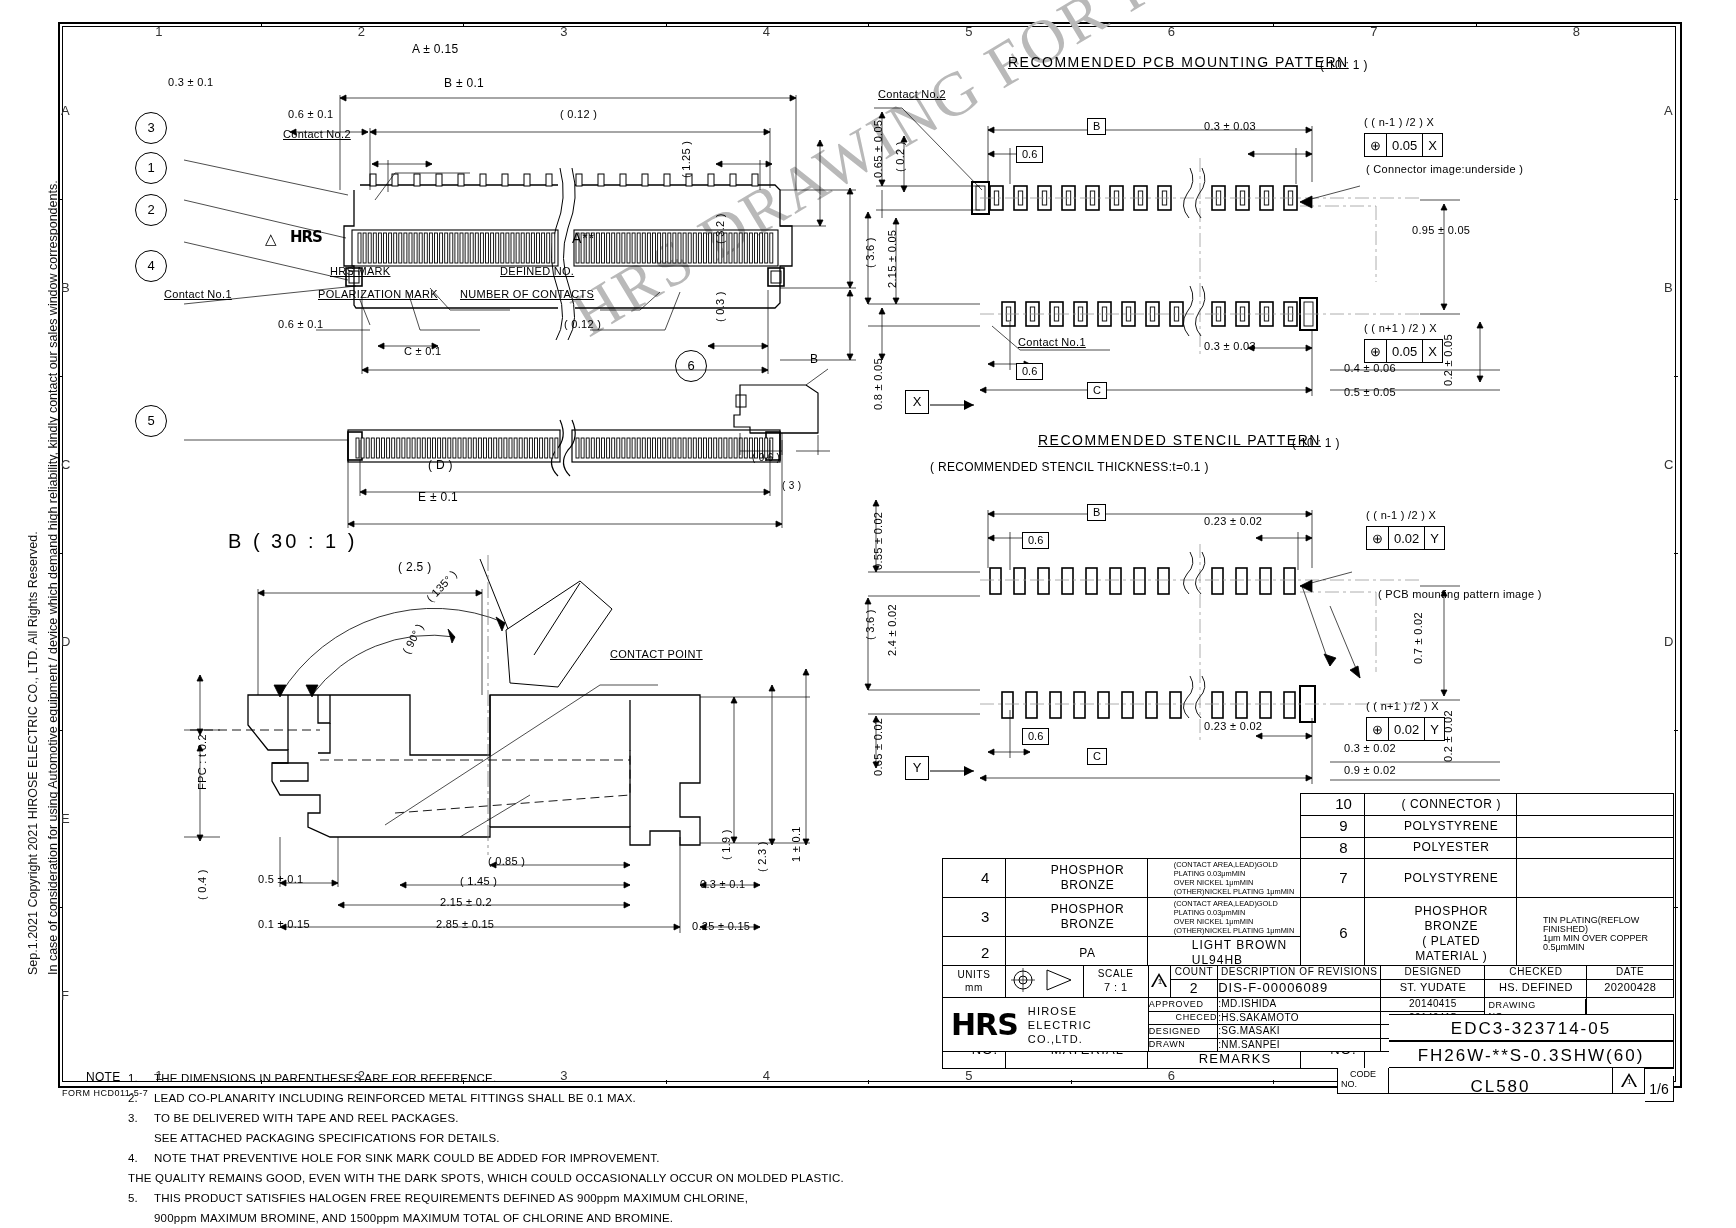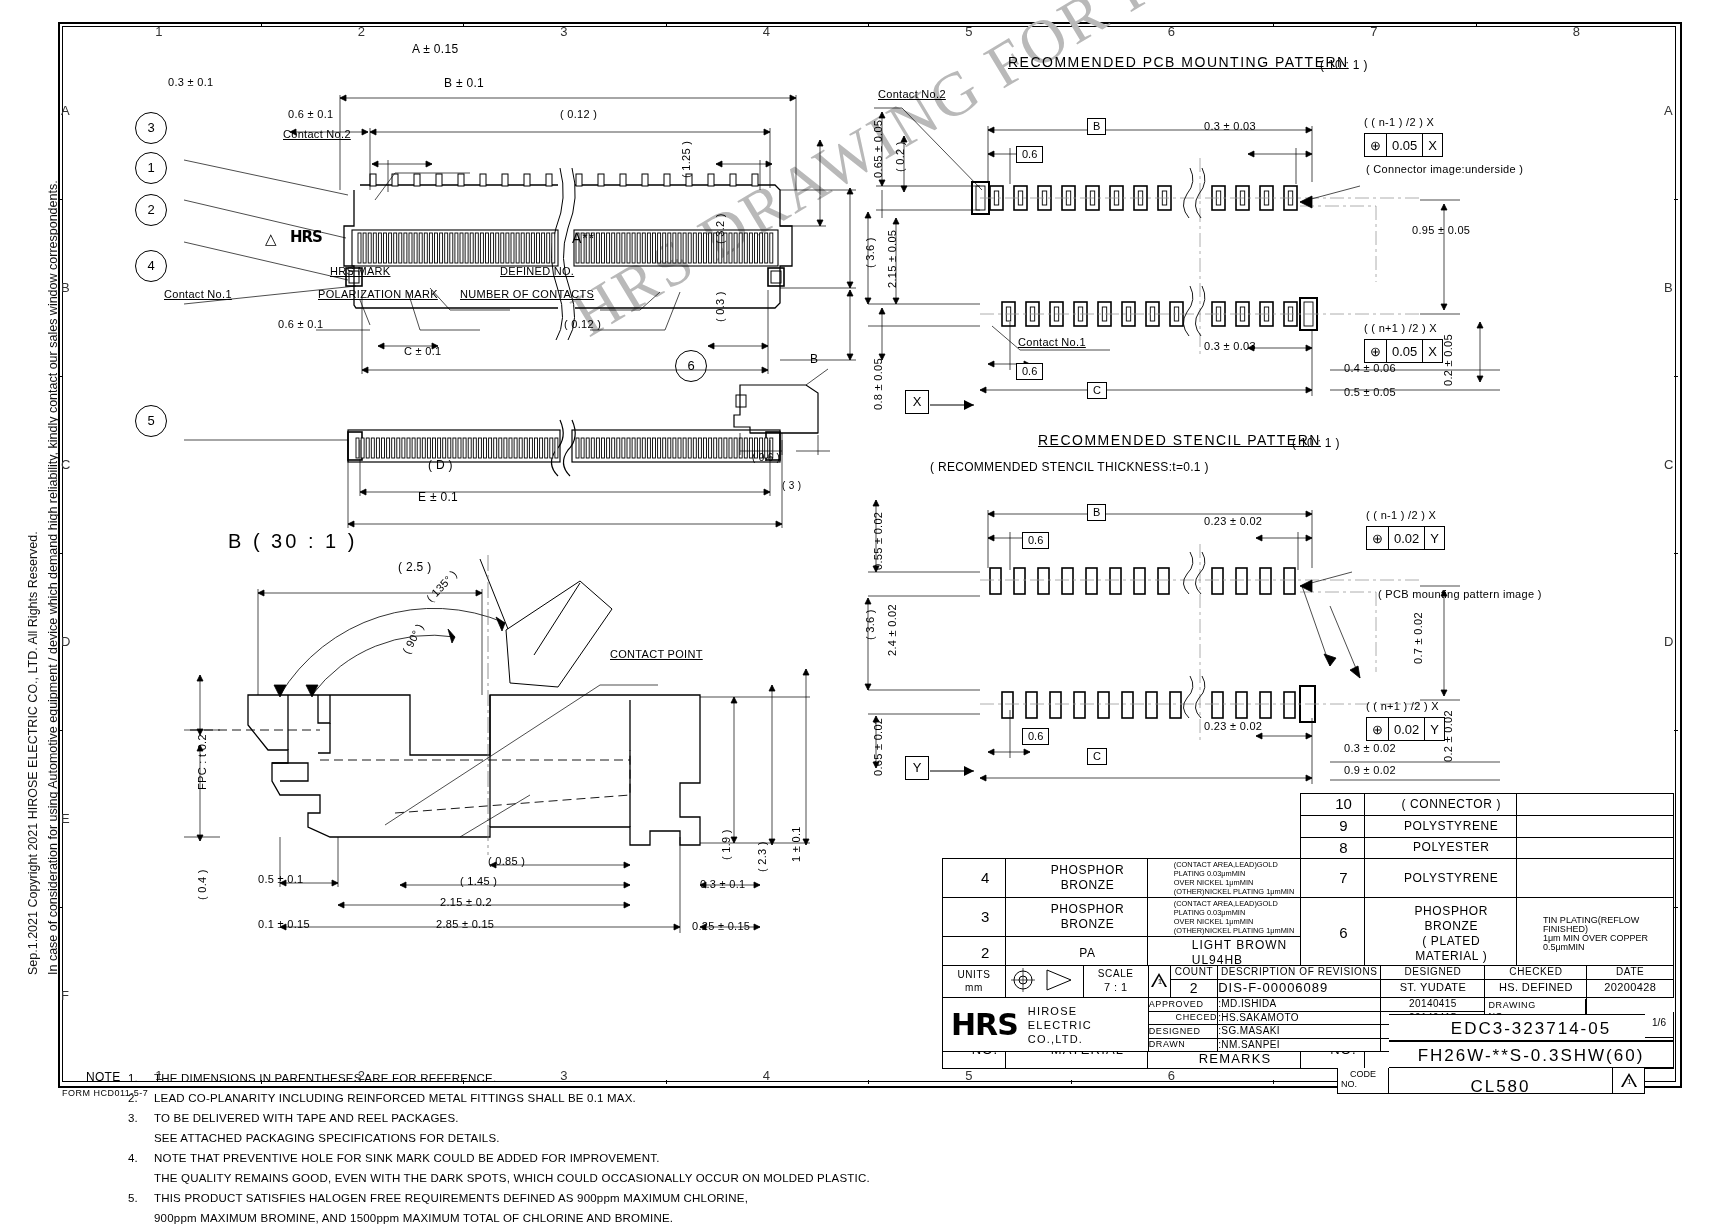--- a/index.html
+++ b/index.html
@@ -642,21 +642,21 @@
         <span style="font-size: 11.5px; letter-spacing: 0.2px;">TO BE DELIVERED WITH TAPE AND REEL PACKAGES.</span>
       </div>
       <div style="display: flex; white-space: nowrap; line-height: 20px;">
         <span style="width: 26px; font-size: 11.5px;"></span>
         <span style="font-size: 11.5px; letter-spacing: 0.2px;">SEE ATTACHED PACKAGING SPECIFICATIONS FOR DETAILS.</span>
       </div>
       <div style="display: flex; white-space: nowrap; line-height: 20px;">
         <span style="width: 26px; font-size: 11.5px;">4.</span>
         <span style="font-size: 11.5px; letter-spacing: 0.2px;">NOTE THAT PREVENTIVE HOLE FOR SINK MARK COULD BE ADDED FOR IMPROVEMENT.</span>
       </div>
-      <div style="display: flex; white-space: nowrap; line-height: 20px;">
+      <div style="display: flex; white-space: nowrap; line-height: 20px; flex-direction: column;">
         <span style="width: 26px; font-size: 11.5px;"></span>
         <span style="font-size: 11.5px; letter-spacing: 0.2px;">THE QUALITY REMAINS GOOD, EVEN WITH THE DARK SPOTS, WHICH COULD OCCASIONALLY OCCUR ON MOLDED PLASTIC.</span>
       </div>
       <div style="display: flex; white-space: nowrap; line-height: 20px;">
         <span style="width: 26px; font-size: 11.5px;">5.</span>
         <span style="font-size: 11.5px; letter-spacing: 0.2px;">THIS PRODUCT SATISFIES HALOGEN FREE REQUIREMENTS DEFINED AS 900ppm MAXIMUM CHLORINE,</span>
       </div>
       <div style="display: flex; white-space: nowrap; line-height: 20px;">
         <span style="width: 26px; font-size: 11.5px;"></span>
         <span style="font-size: 11.5px; letter-spacing: 0.2px;">900ppm MAXIMUM BROMINE, AND 1500ppm MAXIMUM TOTAL OF CHLORINE AND BROMINE.</span>
@@ -1178,14 +1178,14 @@
   <div class="abs" style="left:1337px;top:1068px;width:52px;height:26px;border:1px solid #000;border-top:none;box-sizing:border-box;background:#fff;padding:1px 3px;">
     <div class="lbl" style="font-size:9px;text-align:center">CODE</div>
     <div class="lbl" style="font-size:9px;text-align:left">NO.</div>
   </div>
   <div class="abs" style="left:1389px;top:1068px;width:224px;height:26px;border:1px solid #000;border-left:none;border-top:none;box-sizing:border-box;background:#fff;">
     <div class="big" style="margin-top:9px;">CL580</div>
   </div>
   <div class="abs" style="left:1613px;top:1068px;width:32px;height:26px;border:1px solid #000;border-left:none;border-top:none;box-sizing:border-box;background:#fff;text-align:center;padding-top:5px;">
     <span class="warn"><i>1</i></span>
   </div>
-  <div class="abs" style="left:1645px;top:1012px;width:29px;height:26px;border:1px solid #000;border-left:none;border-top:none;box-sizing:border-box;background:#fff;text-align:center;font-size:10px;padding-top:5px;">1/6</div>
+  <div class="abs" style="left:1645px;top:1076px;width:29px;height:26px;border:1px solid #000;border-left:none;border-top:none;box-sizing:border-box;background:#fff;text-align:center;font-size:14px;padding-top:5px;">1/6</div>
 </div>
 
 </body></html>

